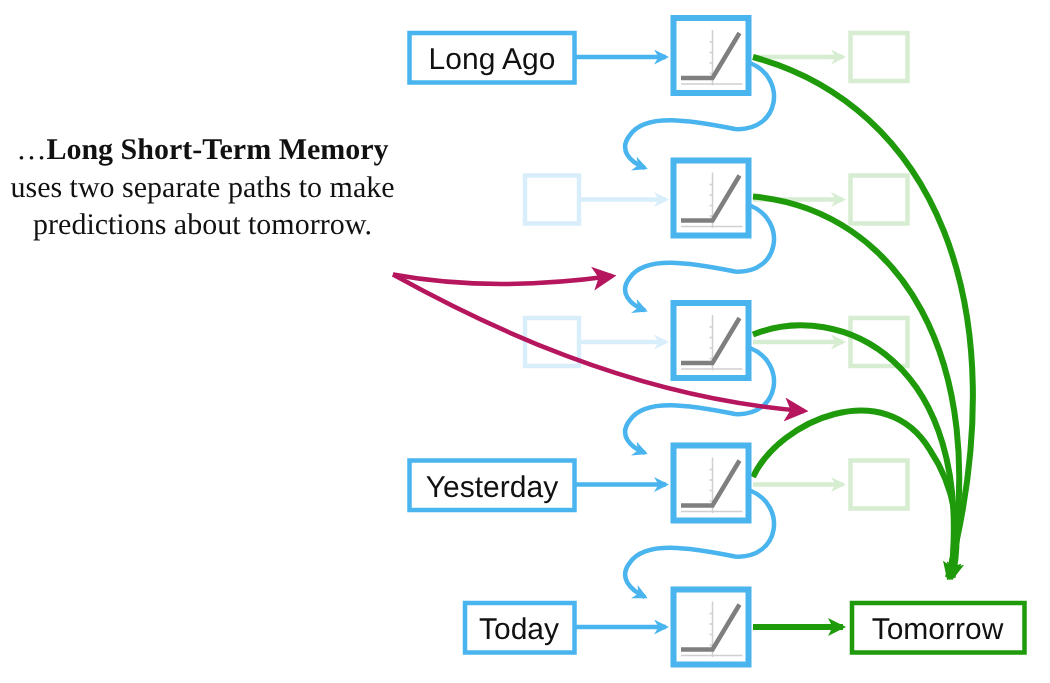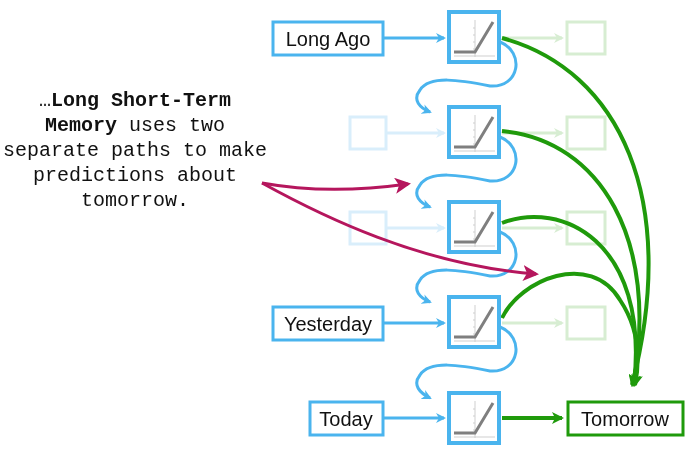--- a/index.html
+++ b/index.html
@@ -1,21 +1,21 @@
 <!DOCTYPE html>
 <html><head>
 <meta charset="utf-8">
 <style>
   html, body { margin: 0; padding: 0; background: #ffffff; }
   body { width: 700px; height: 455px; position: relative; overflow: hidden; font-family: "Liberation Sans", sans-serif; }
   #diagram { position: absolute; left: 0; top: 0; }
   .caption {
     position: absolute; left: 0; top: 88px; width: 270px;
     text-align: center; font-size: 20px; line-height: 25px; color: #111;
-    font-family: Liberation Mono, monospace;
+    font-family: Liberation Serif, serif;
   }
   .caption b { font-weight: bold; }
   .label { font-family: "Liberation Sans", sans-serif; font-size: 20px; fill: #111; }
 </style>
 </head>
 <body>
 
 <div class="caption"><span>…</span><b>Long Short-Term Memory</b><span> uses two separate paths to make predictions about tomorrow.</span></div>
 
 <svg id="diagram" width="700" height="455" viewBox="0 0 700 455" xmlns="http://www.w3.org/2000/svg">

